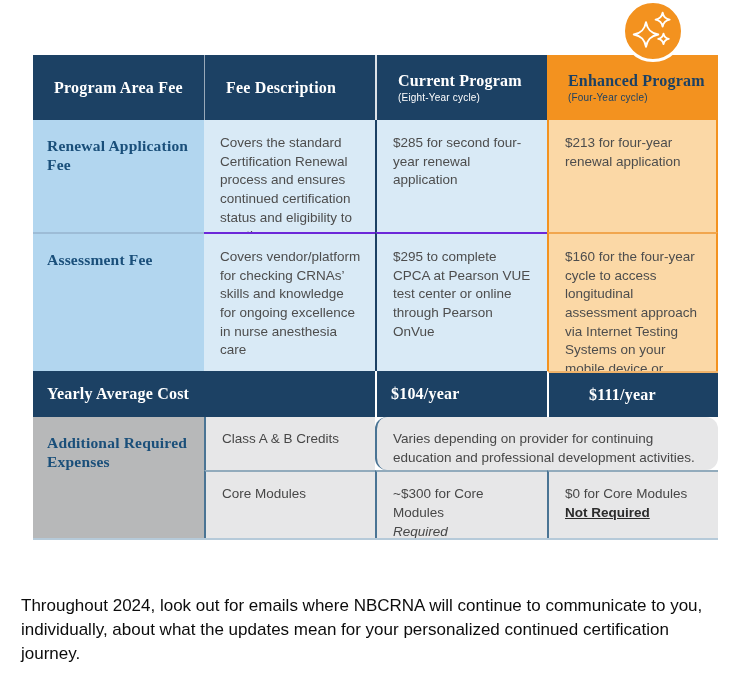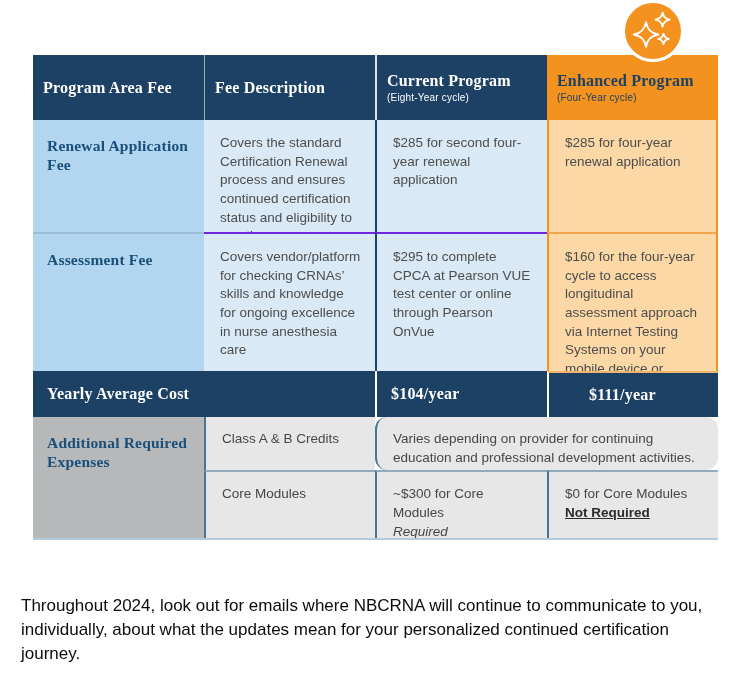--- a/index.html
+++ b/index.html
@@ -13,21 +13,21 @@
     display: grid;
     grid-template-columns: 171px 171px 172px 171px;
     grid-template-rows: 65px 112px 139px 46px 53px 68px;
     border-bottom: 2px solid #b6cad9;
   }
   .cell { overflow: hidden; }
   
   .navy { background: #1c4164; color: #ffffff; }
   .hcell {
     display: flex; flex-direction: column; justify-content: center;
-    padding: 6px 12px 6px 10px;
+    padding: 6px 12px 6px 21px;
     font-family: "Liberation Serif", serif; font-weight: bold; font-size: 16px;
     letter-spacing: .2px;
   }
   .hsub { font-family: "Liberation Sans", sans-serif; font-weight: normal; font-size: 10px; margin-top: 2px; }
   .hdiv { border-left: 1px solid rgba(255,255,255,.55); }
   .hdiv2 { border-left: 2px solid rgba(255,255,255,.85); }
   .orangehead { background: #f3921f; color: #1c4164; }
   
   .c1blue { background: #b2d6ef; }
   .lblue  { background: #d9eaf6; }
@@ -92,21 +92,21 @@
     <span class="hsub">(Eight-Year cycle)</span>
   </div>
   <div class="cell orangehead hcell">
     <span>Enhanced Program</span>
     <span class="hsub">(Four-Year cycle)</span>
   </div>
 
   <div class="cell c1blue labelcell">Renewal Application Fee</div>
   <div class="cell lblue bodycell">Covers the standard Certification Renewal process and ensures continued certification status and eligibility to practice</div>
   <div class="cell lblue bodycell navline">$285 for second four-year renewal application</div>
-  <div class="cell lorange bodycell enh">$285 for four-year renewal application</div>
+  <div class="cell lorange bodycell enh">$213 for four-year renewal application</div>
 
   <div class="cell c1blue labelcell rowdivb1">Assessment Fee</div>
   <div class="cell lblue bodycell rowdivb">Covers vendor/platform for checking CRNAs’ skills and knowledge for ongoing excellence in nurse anesthesia care</div>
   <div class="cell lblue bodycell navline rowdivb">$295 to complete CPCA at Pearson VUE test center or online through Pearson OnVue</div>
   <div class="cell lorange bodycell enh rowdivo">$160 for the four-year cycle to access longitudinal assessment approach via Internet Testing Systems on your mobile device or personal computer</div>
 
   <div class="cell navy ycell span12">Yearly Average Cost</div>
   <div class="cell navy ycell wdiv">$104/year</div>
   <div class="cell navy ycell wdiv otop">$111/year</div>
 

